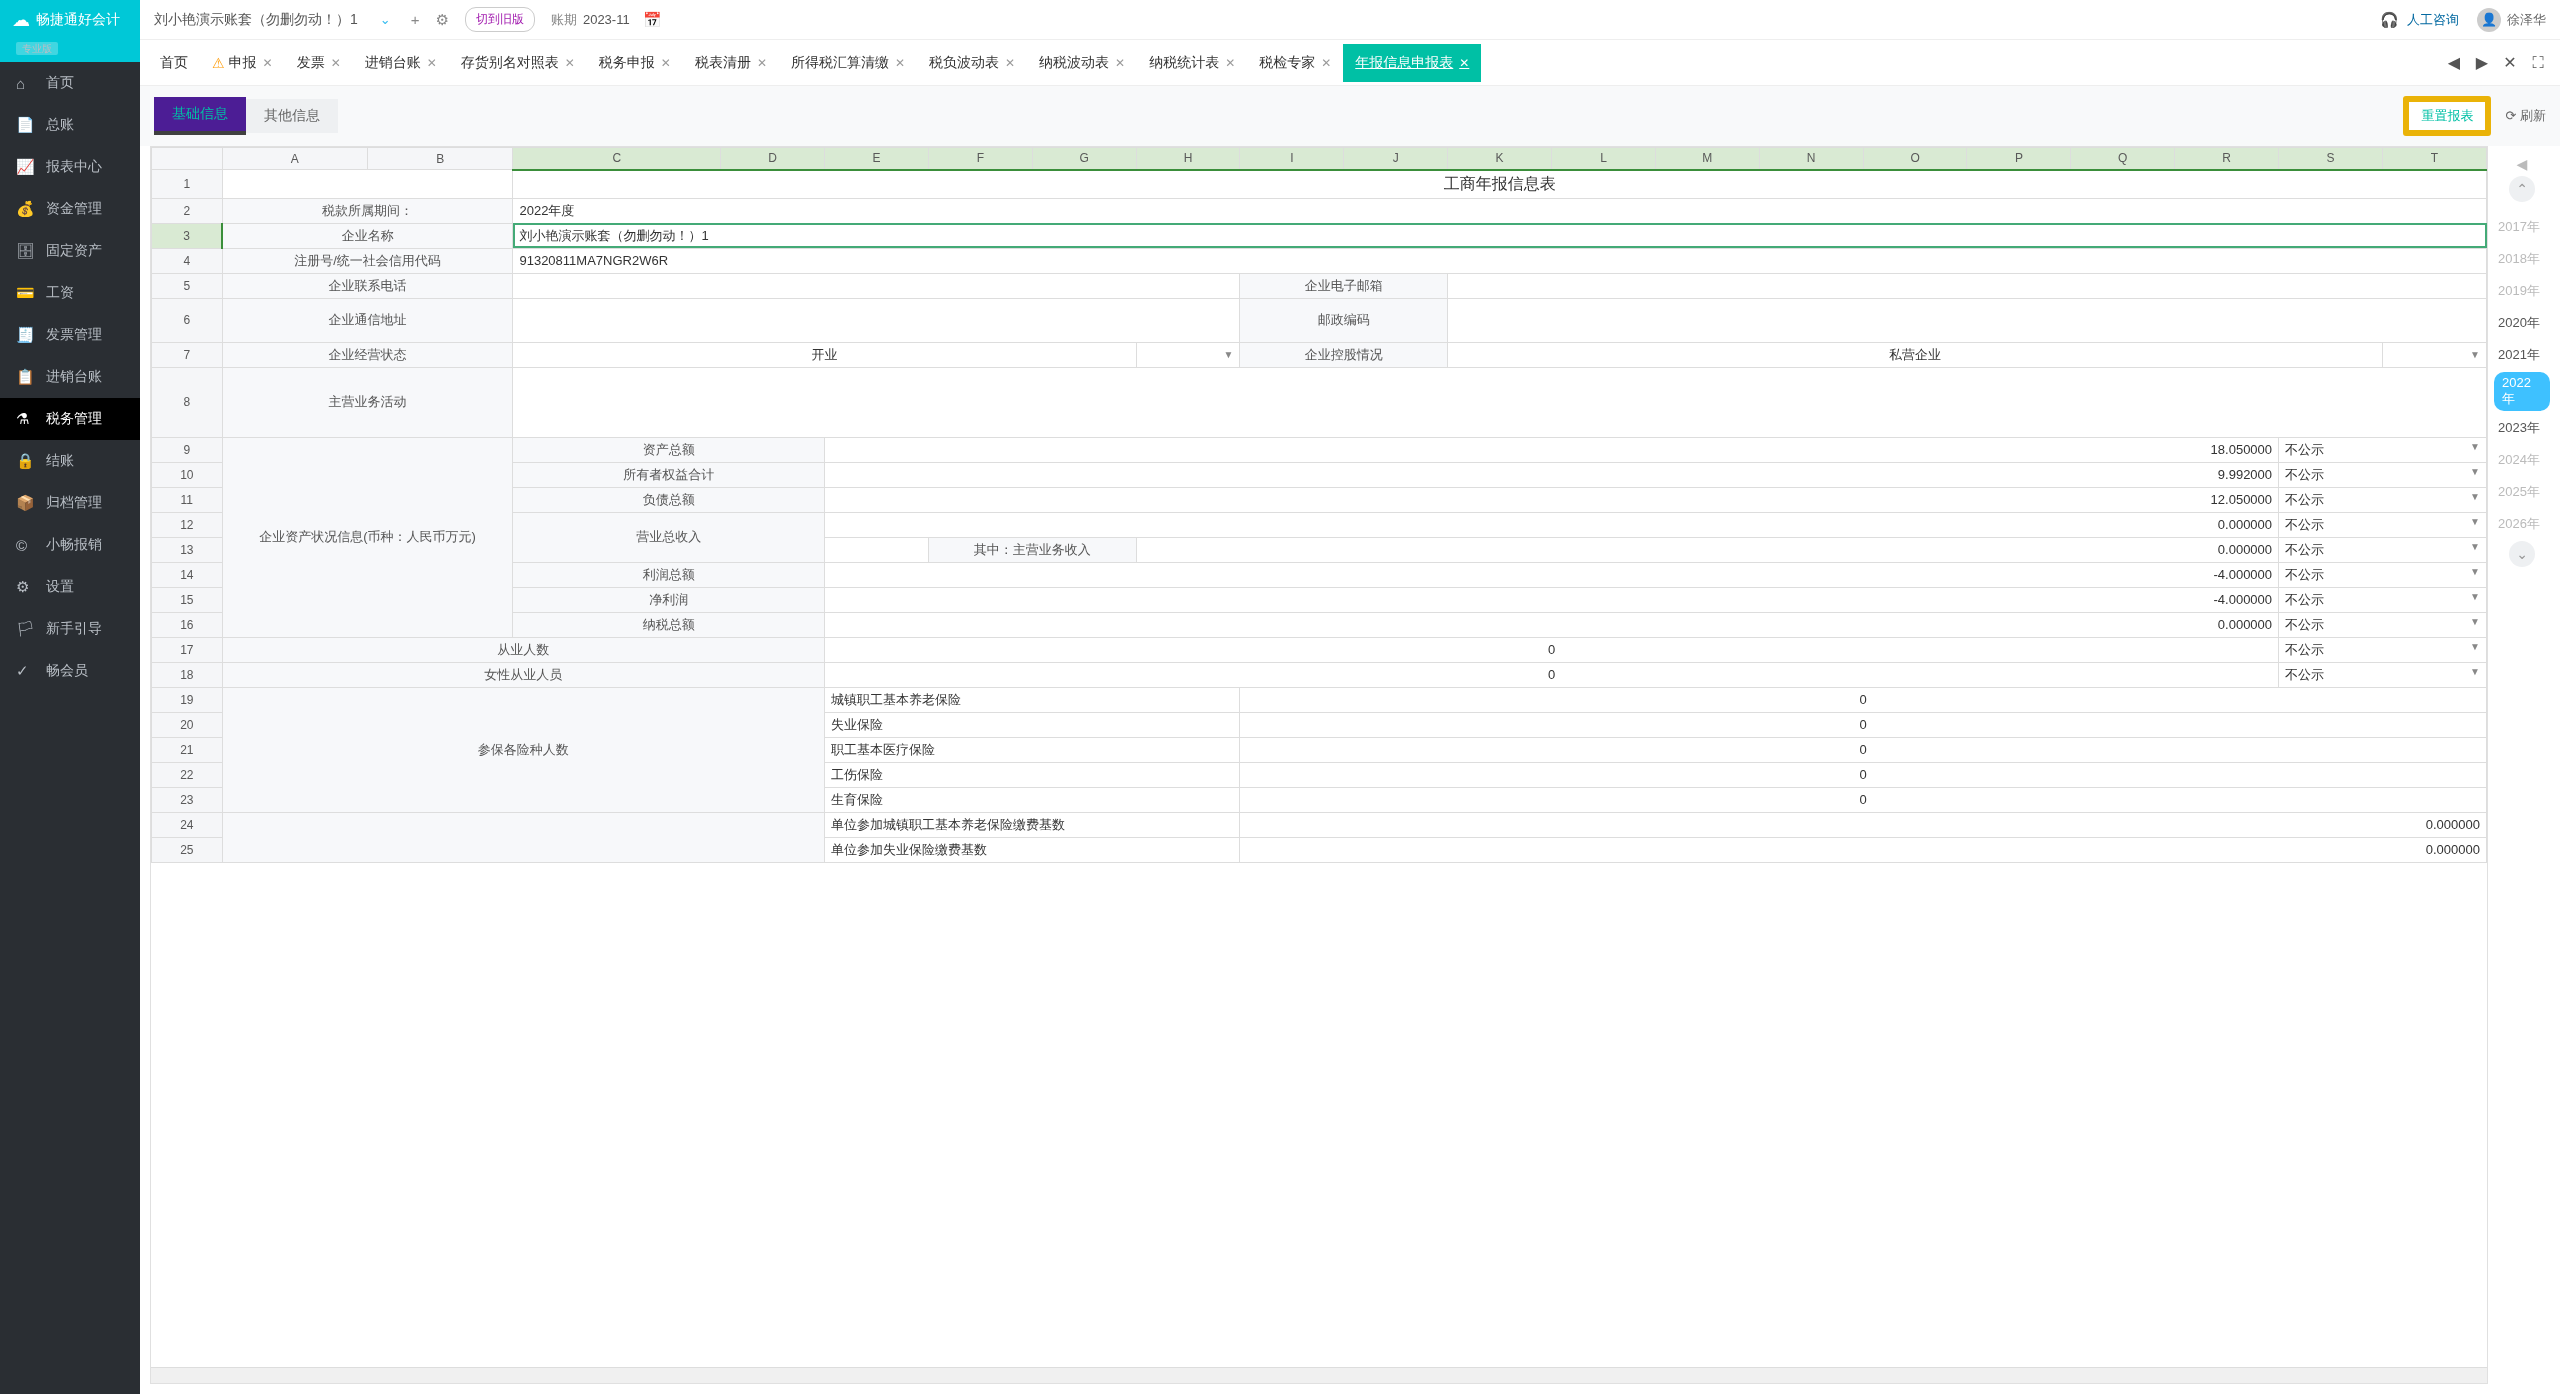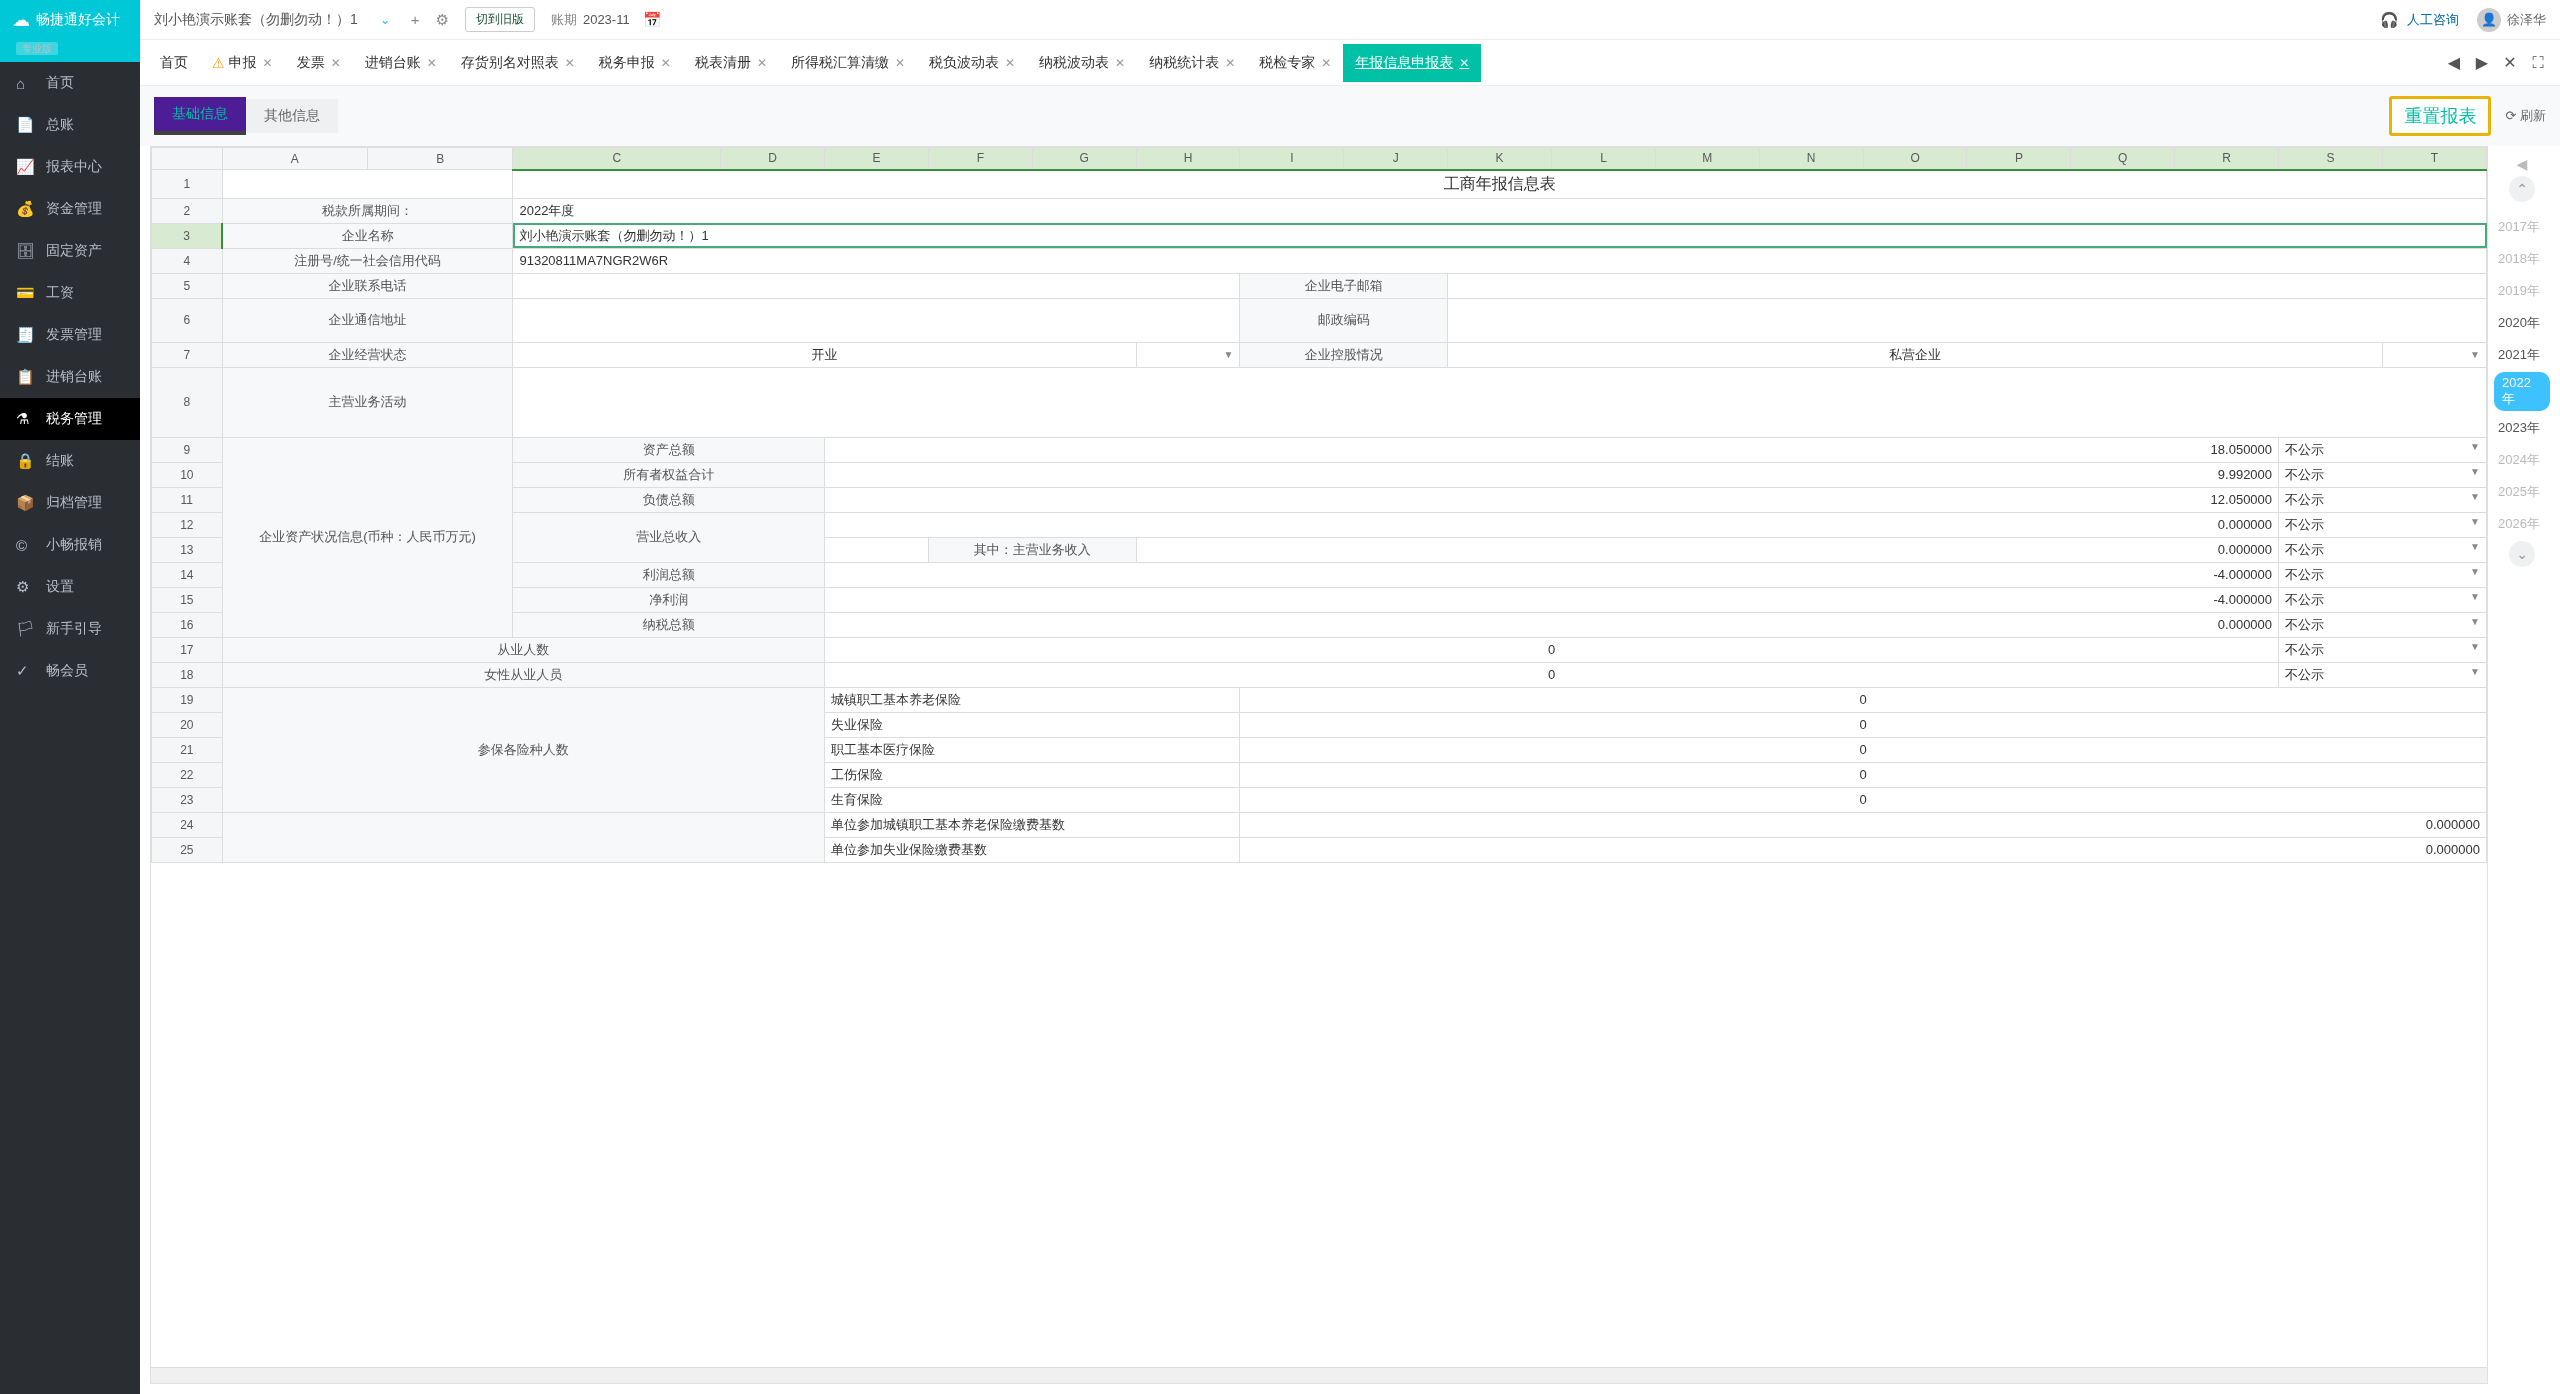--- a/index.html
+++ b/index.html
@@ -16,21 +16,21 @@
 .nav-item .icon { width: 20px; margin-right: 10px; font-size: 15px; }
 
 
 .main { flex: 1; display: flex; flex-direction: column; min-width: 0; }
 
 
 .header { height: 40px; display: flex; align-items: center; padding: 0 14px; border-bottom: 1px solid #eee; background: #fff; }
 .account-sel { color: #555; margin-right: 10px; font-size: 14px; }
 .dropdown-chev { color: #33bbef; margin: 0 12px; cursor: pointer; }
 .hdr-icon { color: #888; margin: 0 8px; cursor: pointer; font-size: 15px; }
-.switch-old { border: 1px solid #ccc; color: #14532d; padding: 3px 10px; border-radius: 3px; margin: 0 8px; cursor: pointer; font-size: 12px; }
+.switch-old { border: 1px solid #ccc; color: #a21caf; padding: 3px 10px; border-radius: 11px; margin: 0 8px; cursor: pointer; font-size: 12px; }
 .period-lbl { color: #888; margin-left: 8px; margin-right: 6px; }
 .period-val { color: #555; margin-right: 6px; }
 .header-spacer { flex: 1; }
 .support { color: #0369a1; margin-right: 18px; cursor: pointer; }
 .avatar { width: 24px; height: 24px; border-radius: 50%; background: #ccc; display: inline-flex; align-items: center; justify-content: center; color: #fff; margin-right: 6px; }
 .username { color: #666; }
 
 
 .tabbar { display: flex; align-items: center; background: #fff; padding: 0 8px; height: 46px; border-bottom: 1px solid #eee; }
 .tabs { display: flex; align-items: center; flex: 1; overflow: hidden; }
@@ -38,21 +38,21 @@
 .tab.active { background: #00c0a5; color: #fff; text-decoration: underline; }
 .tab-close { margin-left: 6px; font-size: 12px; color: #999; cursor: pointer; }
 .tab.active .tab-close { color: #fff; }
 .tab-ctrl { width: 28px; text-align: center; cursor: pointer; color: #555; font-size: 16px; }
 
 
 .toolbar { display: flex; align-items: center; padding: 10px 14px; background: #f8f9fa; }
 .inner-tab { padding: 8px 18px; font-size: 14px; cursor: pointer; background: #eef0f2; color: #666; }
 .inner-tab.active { background: #4c1d95; color: #00c0a5; border-bottom: 4px solid #404040; }
 .toolbar-spacer { flex: 1; }
-.btn-reset { border: 3px solid #eab308; color: #00c0a5; background: #fff; padding: 5px 12px; border-radius: 3px; cursor: pointer; margin-right: 14px; font-size: 18px; }
+.btn-reset { border: 6px solid #eab308; color: #00c0a5; background: #fff; padding: 5px 12px; border-radius: 3px; cursor: pointer; margin-right: 14px; font-size: 13px; }
 .btn-refresh { color: #666; cursor: pointer; font-size: 13px; }
 
 
 .content-wrap { flex: 1; display: flex; min-height: 0; background: #fff; padding: 0 10px 10px 10px; }
 .sheet-area { flex: 1; display: flex; flex-direction: column; min-width: 0; border: 1px solid #e0e0e0; }
 .sheet-scroll { flex: 1; overflow: auto; }
 table.sheet { border-collapse: collapse; width: 100%; table-layout: fixed; }
 .colhdr th { background: #f5f6f8; border: 1px solid #ddd; height: 22px; font-weight: normal; color: #595959; font-size: 12px; }
 .colhdr th.sel { background: #d9ead3; border-bottom: 2px solid #3a8e3a; }
 .rowhdr { background: #f5f6f8; border: 1px solid #ddd; text-align: center; color: #595959; width: 34px; font-size: 12px; }

